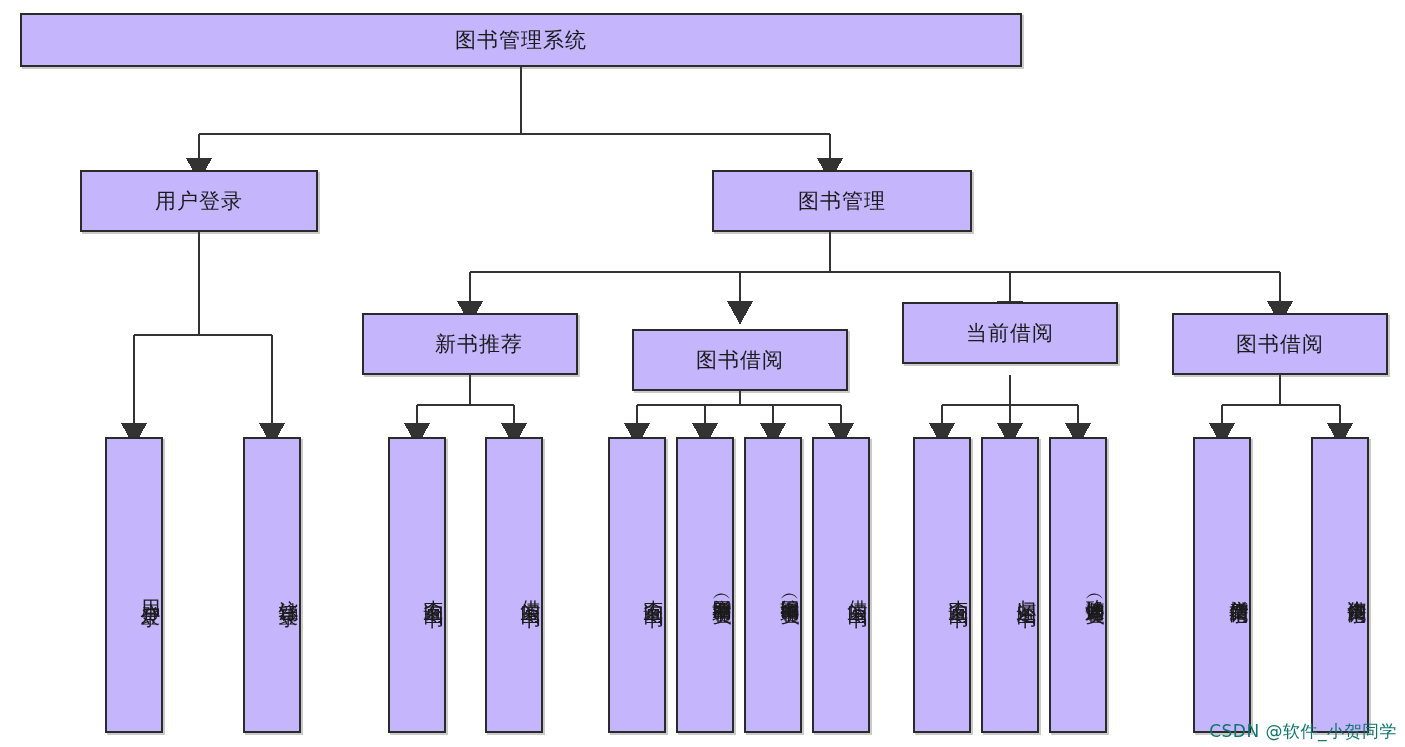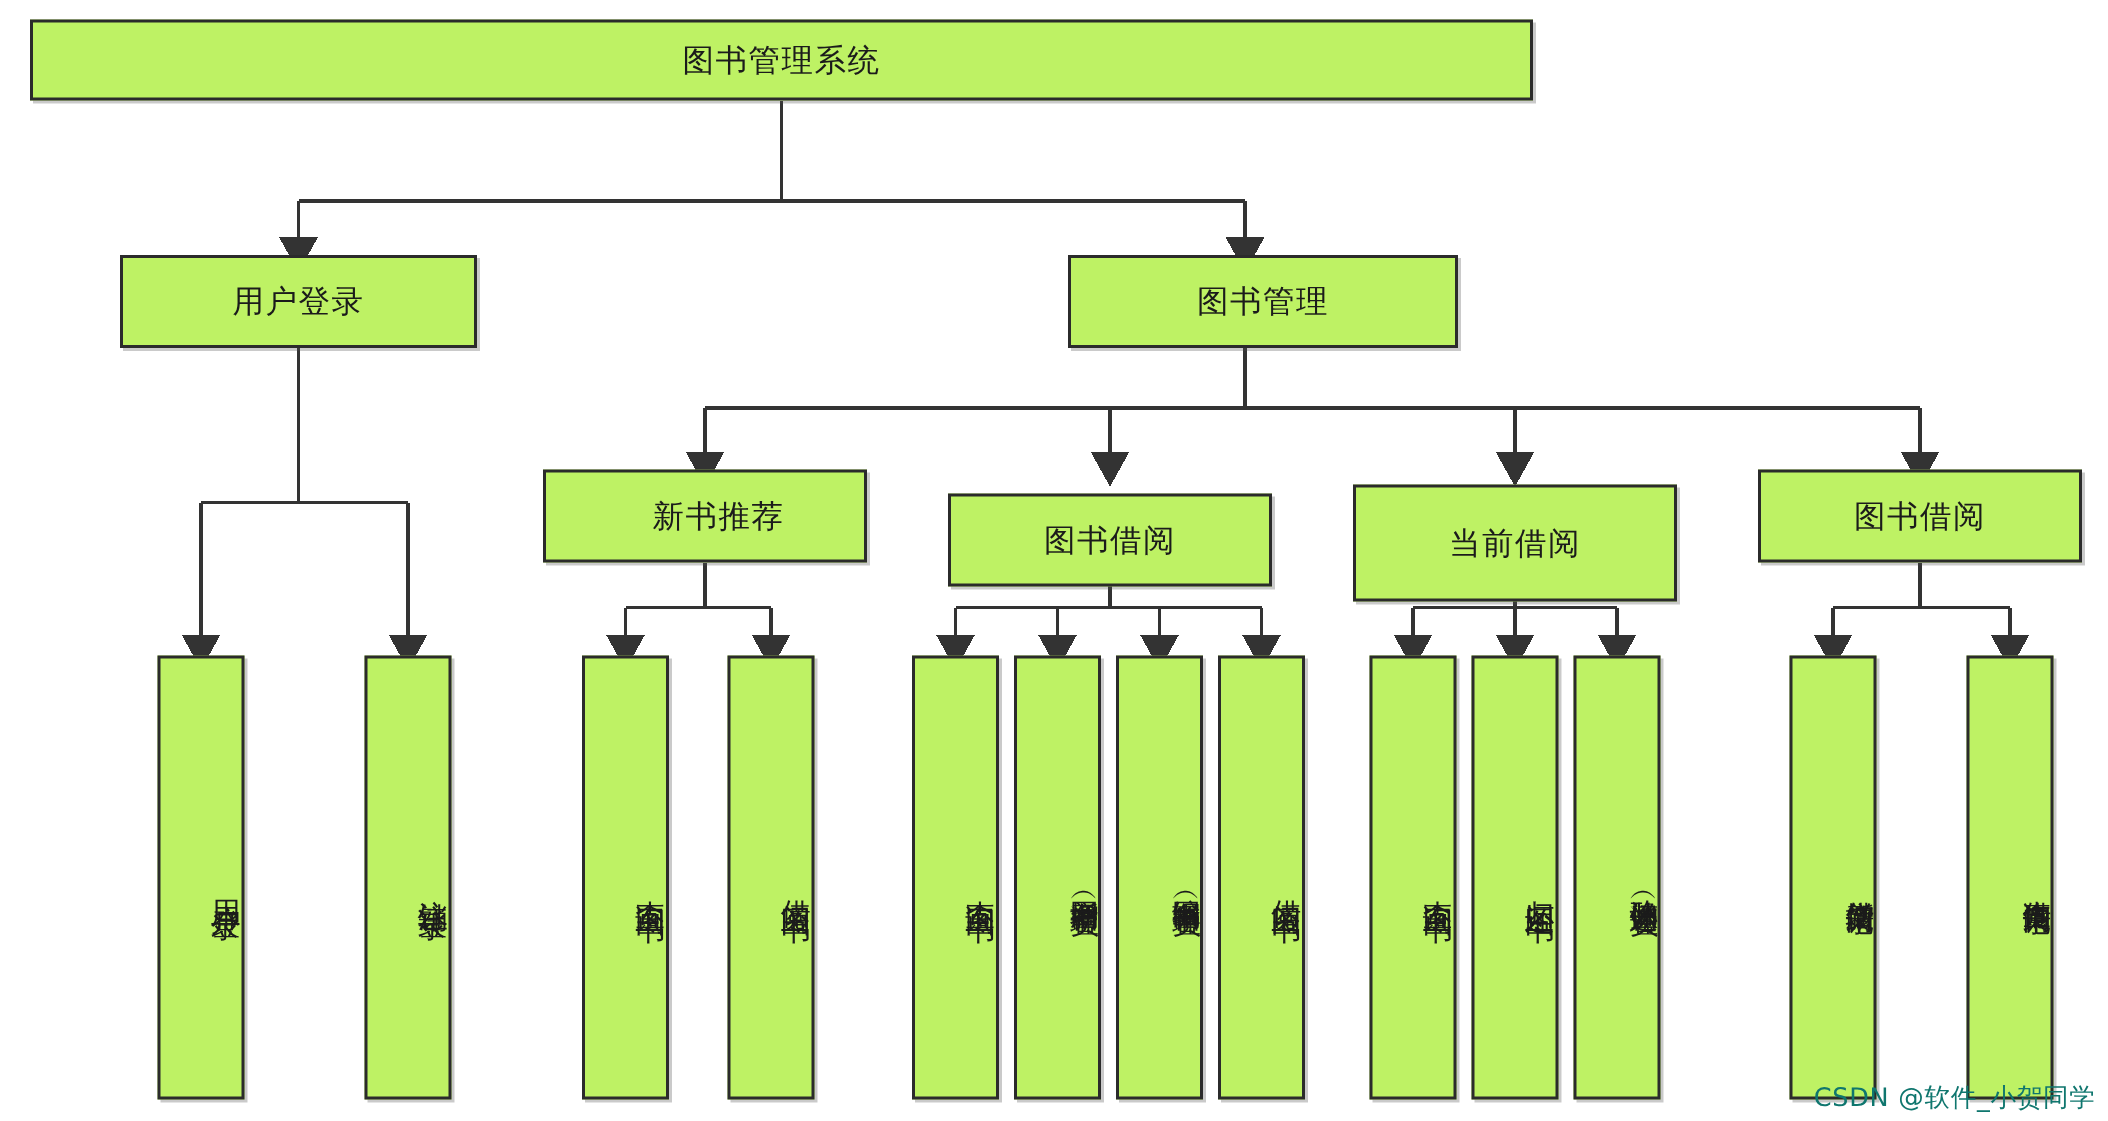--- a/index.html
+++ b/index.html
@@ -17,21 +17,21 @@
   #diagram {
     position: absolute;
     left: 0;
     top: 0;
     width: 1405px;
     height: 747px;
   }
   .node-box {
     position: absolute;
     box-sizing: border-box;
-    background: #bef264;
+    background: #c4b5fd;
     border: 2px solid #2b2b2b;
     box-shadow: 2px 2px 0 rgba(80,80,80,0.30);
     display: flex;
     align-items: center;
     justify-content: center;
     color: #1b1b1b;
   }
   .node-h {
     font-size: 21px;
     letter-spacing: 1px;
@@ -124,21 +124,21 @@
     </g>
   </svg>
 
   <div class="node-box node-h" style="left:20px;top:13px;width:1002px;height:54px;">图书管理系统</div>
 
   <div class="node-box node-h" style="left:80px;top:170px;width:238px;height:62px;">用户登录</div>
   <div class="node-box node-h" style="left:712px;top:170px;width:260px;height:62px;">图书管理</div>
 
   <div class="node-box node-h" style="left:362px;top:313px;width:216px;height:62px;padding-left:18px;">新书推荐</div>
   <div class="node-box node-h" style="left:632px;top:313px;width:216px;height:62px;margin-top:16px;">图书借阅</div>
-  <div class="node-box node-h" style="left:902px;top:323px;width:216px;height:78px;">当前借阅</div>
+  <div class="node-box node-h" style="left:902px;top:302px;width:216px;height:62px;">当前借阅</div>
   <div class="node-box node-h" style="left:1172px;top:313px;width:216px;height:62px;">图书借阅</div>
 
   <div class="node-box node-v" style="left:105px;top:437px;width:58px;height:296px;">用户登录</div>
   <div class="node-box node-v" style="left:243px;top:437px;width:58px;height:296px;">注销登录</div>
 
   <div class="node-box node-v" style="left:388px;top:437px;width:58px;height:296px;">查询图书</div>
   <div class="node-box node-v" style="left:485px;top:437px;width:58px;height:296px;">借阅图书</div>
 
   <div class="node-box node-v" style="left:608px;top:437px;width:58px;height:296px;">查询图书</div>
   <div class="node-box node-v tall" style="left:676px;top:437px;width:58px;height:296px;">新增图书（管理员）</div>

